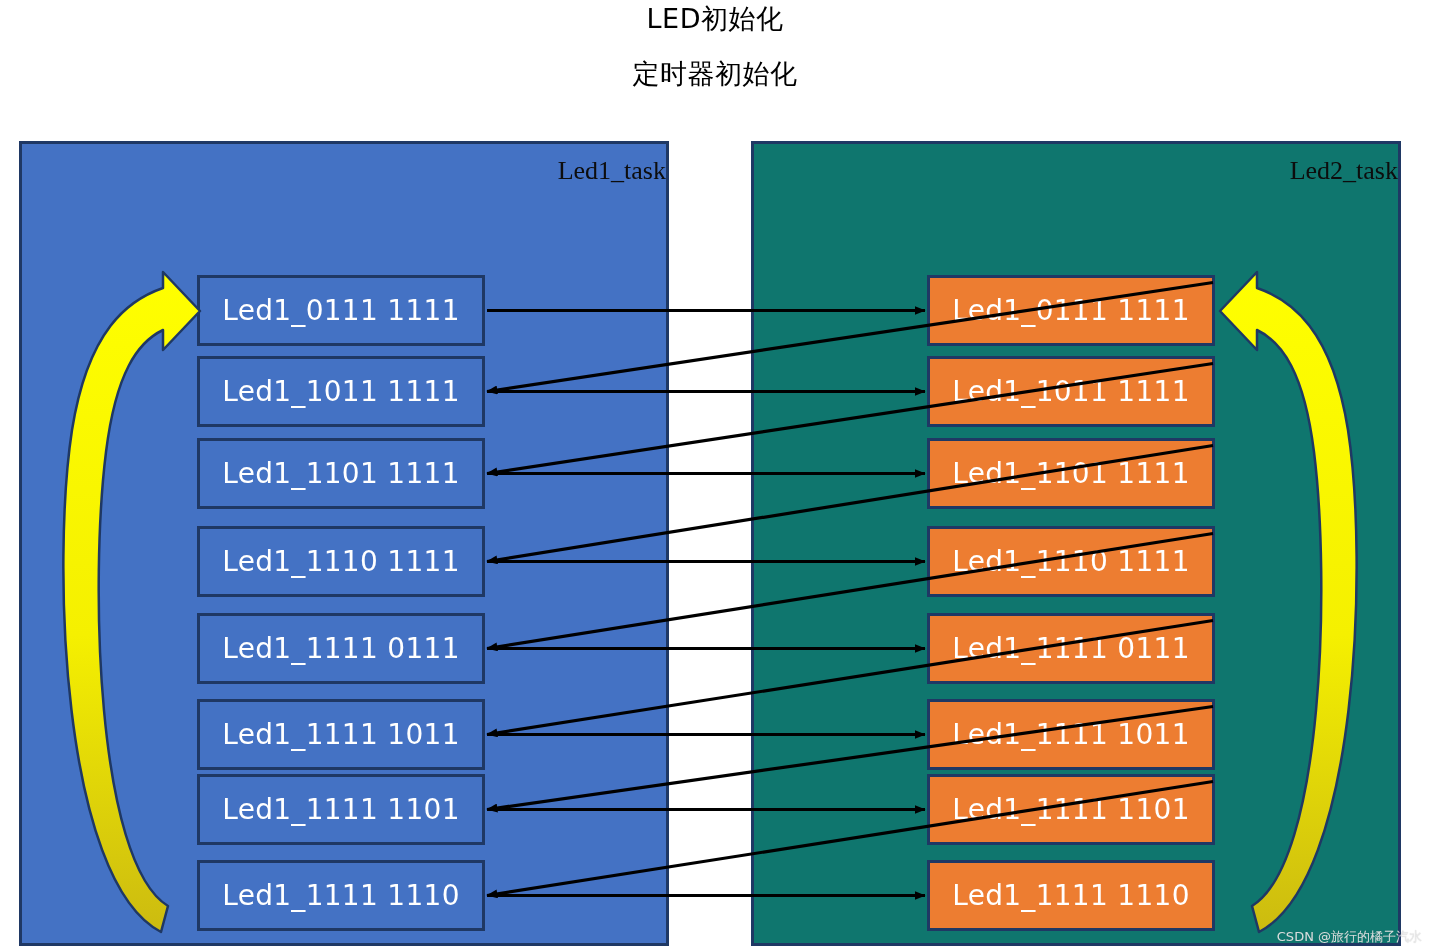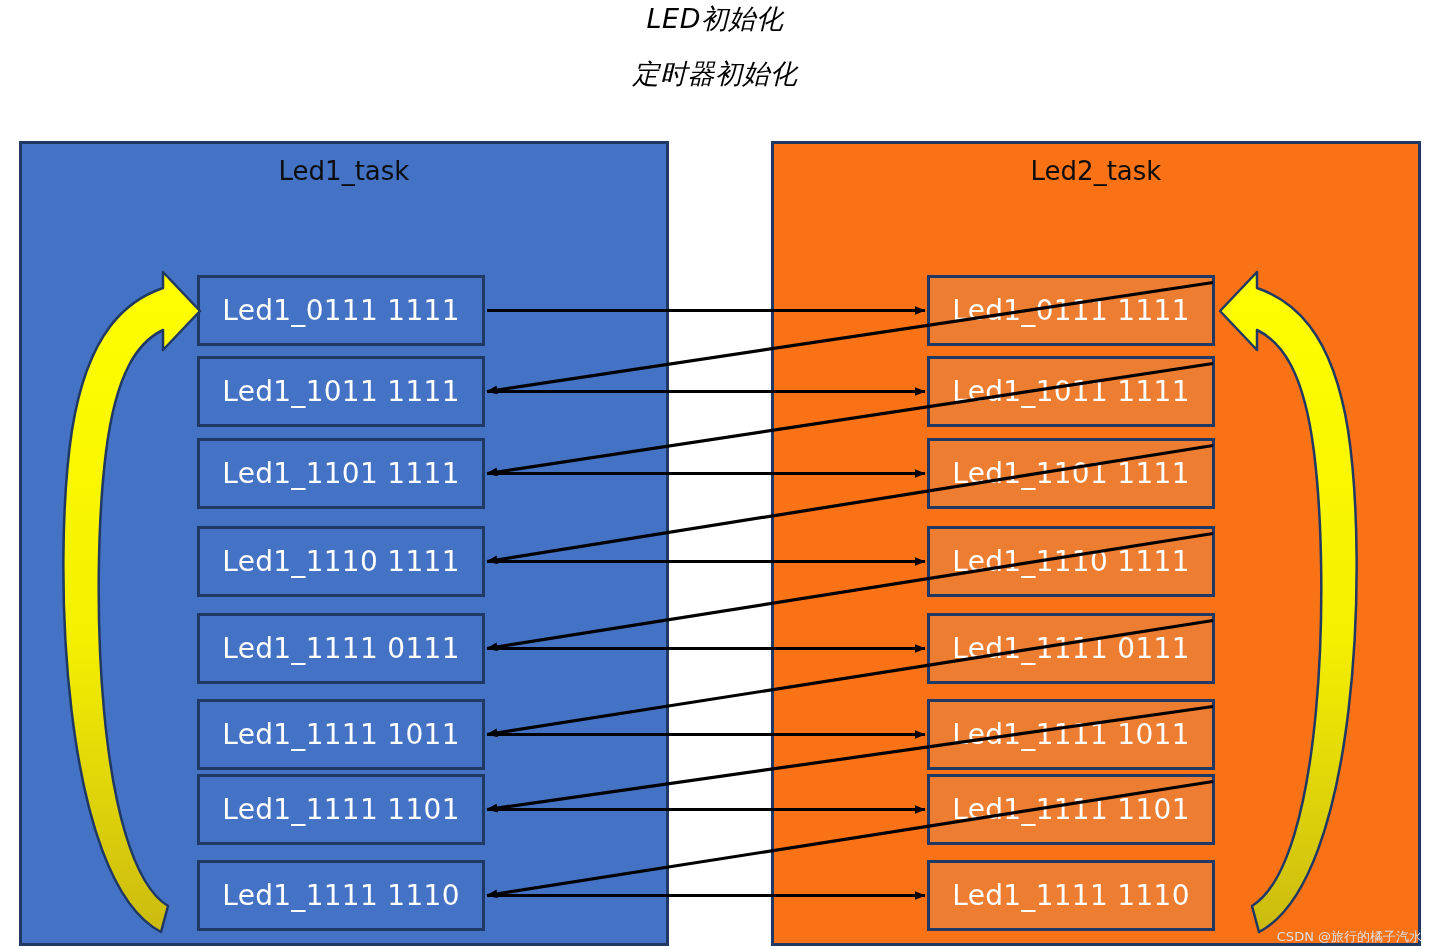--- a/index.html
+++ b/index.html
@@ -19,53 +19,52 @@
   .heading {
     position: absolute;
     left: 0;
     width: 1430px;
     text-align: center;
     color: #000000;
     font-size: 27px;
     line-height: 1.1;
     letter-spacing: 0.5px;
     white-space: nowrap;
-    font-style: italic;
   }
   #heading-1 { top: 4px; }
   #heading-2 { top: 59px; }
 
   
   .panel {
     position: absolute;
     top: 141px;
     height: 805px;
     border: 3px solid #1F3864;
     box-sizing: border-box;
   }
   #panel-left {
     left: 19px;
     width: 650px;
     background: #4472C4;
   }
   #panel-right {
     left: 751px;
     width: 650px;
-    background: #f97316;
-    margin-left: 20px;
+    background: #0f766e;
   }
   .panel-title {
     position: absolute;
     top: 12px;
     left: 0;
     width: 100%;
-    text-align: center;
+    text-align: right;
     color: #0d0d0d;
     font-size: 26px;
     white-space: nowrap;
+    font-family: Liberation Serif, serif;
   }
 
   
   .state-box {
     position: absolute;
     height: 71px;
     border: 3px solid #1F3864;
     box-sizing: border-box;
     color: #ffffff;
     font-size: 28px;

